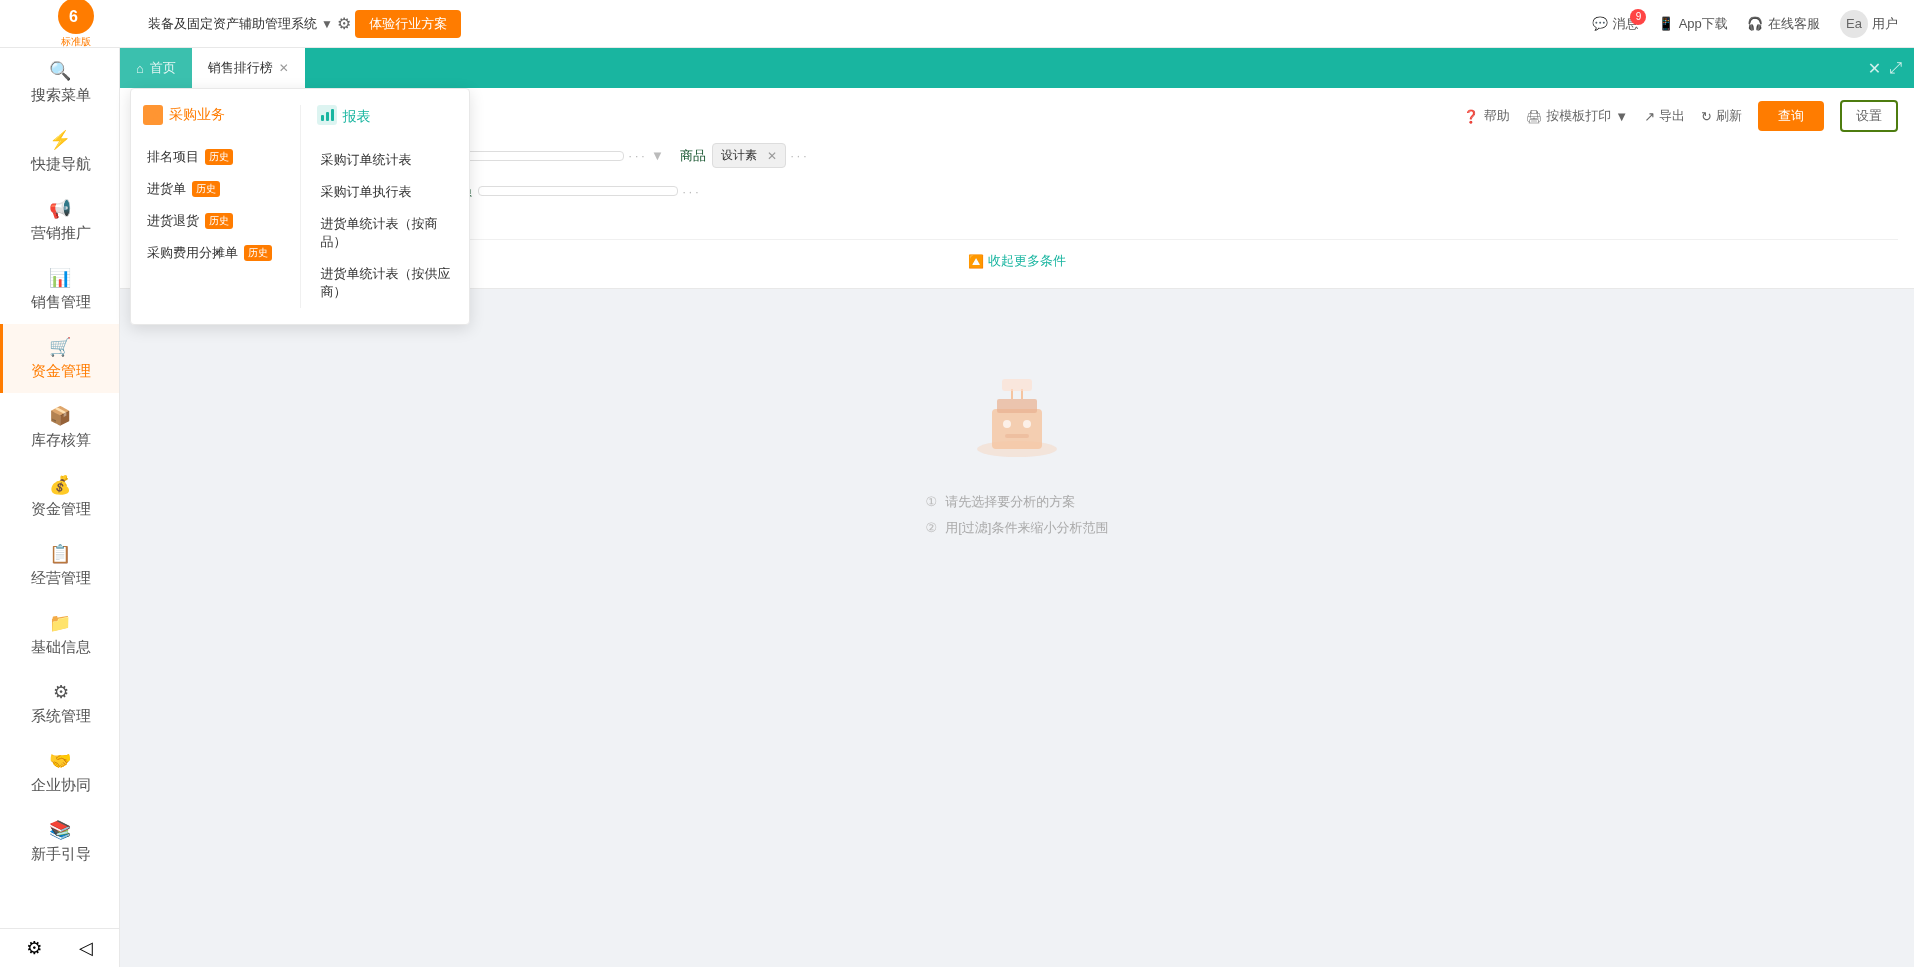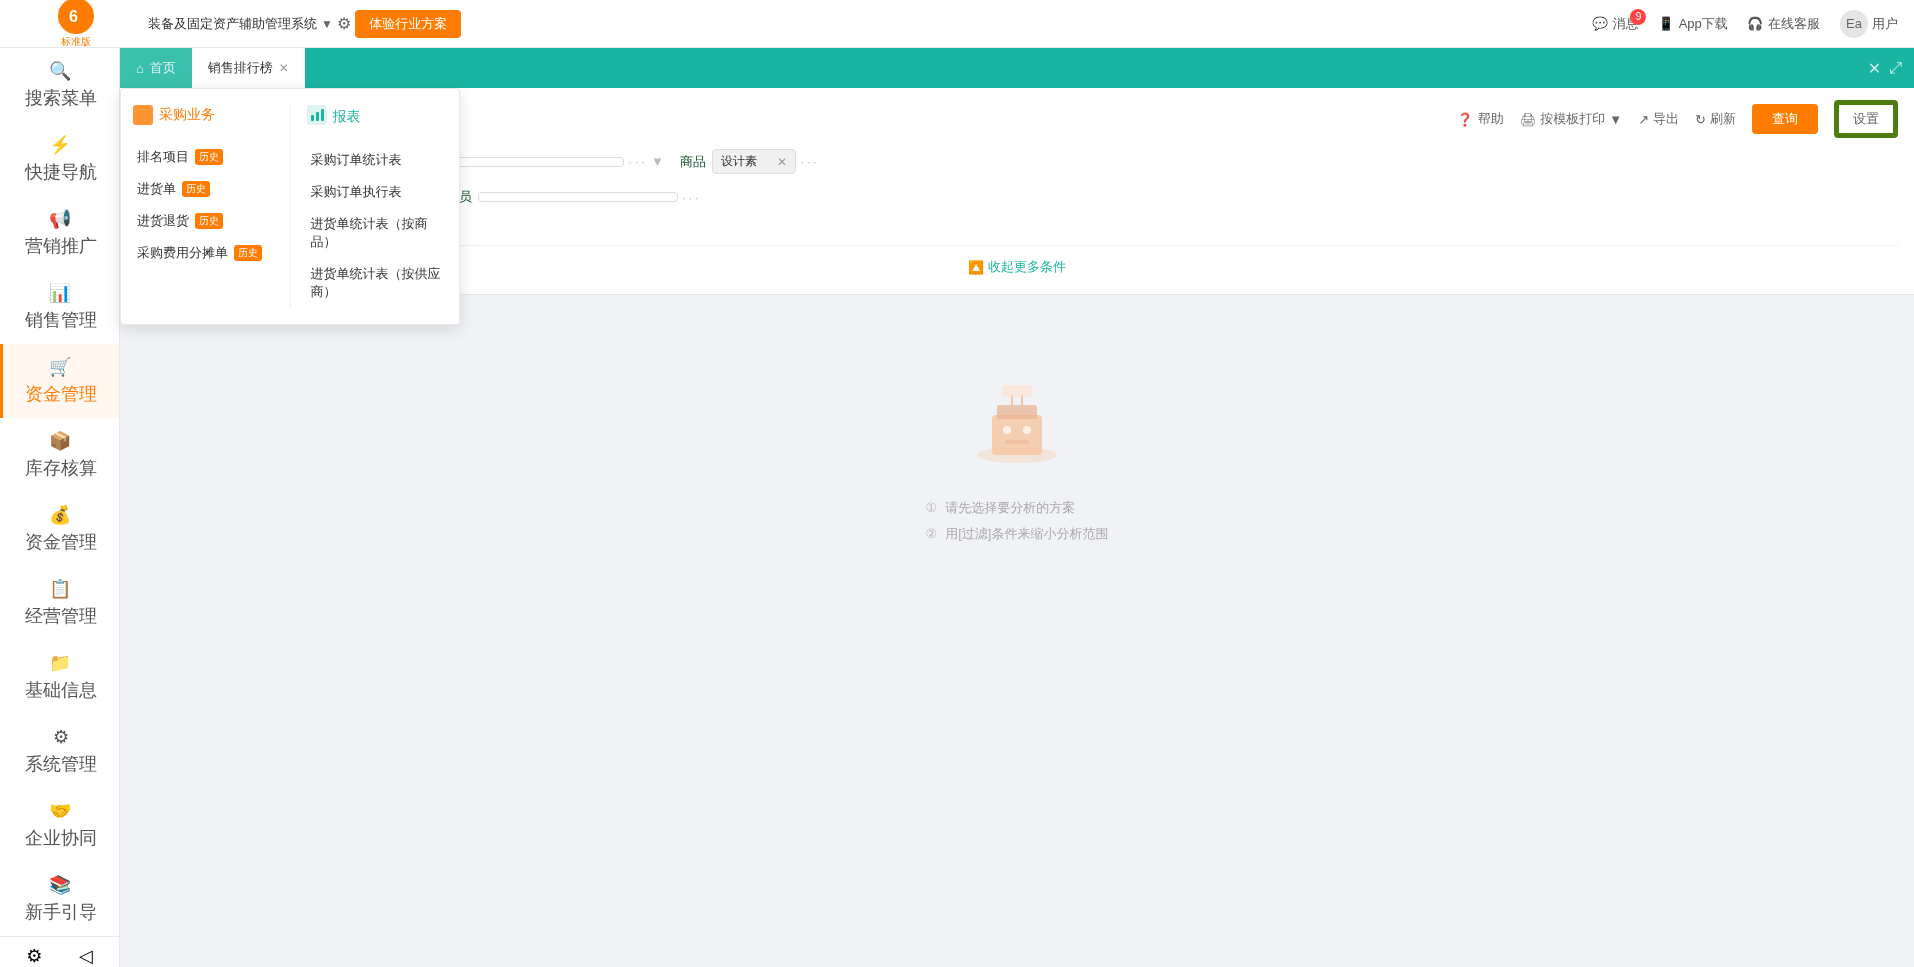--- a/index.html
+++ b/index.html
@@ -132,21 +132,21 @@
       color: #555;
       font-size: 12px;
       border-left: 3px solid transparent;
       transition: all 0.2s;
     }
     .sidebar-item.active { background: #fff7f0; color: #ff7c00; border-left-color: #ff7c00; }
     .sidebar-icon {
       font-size: 18px;
       margin-bottom: 4px;
     }
-    .sidebar-label { font-size: 18px; }
+    .sidebar-label { font-size: 15px; }
     .sidebar-bottom {
       margin-top: auto;
       border-top: 1px solid #e8e8e8;
       display: flex;
       padding: 8px;
       justify-content: space-around;
     }
 
     
     .main {
@@ -224,21 +224,21 @@
       color: white;
       border: none;
       padding: 6px 20px;
       border-radius: 4px;
       cursor: pointer;
       font-size: 13px;
     }
     .btn-set {
       background: #fff;
       color: #666;
-      border: 5px solid #4d7c0f;
+      border: 2px solid #4d7c0f;
       padding: 5px 14px;
       border-radius: 4px;
       cursor: pointer;
       font-size: 13px;
     }
     .filter-row {
       display: flex;
       align-items: center;
       gap: 16px;
       margin-bottom: 8px;
@@ -261,21 +261,21 @@
       min-width: 160px;
     }
     .filter-tag {
       background: #f0f0f0;
       border: 1px solid #ddd;
       border-radius: 4px;
       padding: 3px 8px;
       font-size: 12px;
       display: flex;
       align-items: center;
-      gap: 20px;
+      gap: 10px;
       text-align: right;
     }
     .filter-tag-close { cursor: pointer; color: #999; }
     .filter-dots { color: #bbb; cursor: pointer; letter-spacing: 2px; }
     .collapse-btn {
       display: flex;
       align-items: center;
       gap: 4px;
       color: #19b5a0;
       font-size: 13px;
@@ -302,21 +302,21 @@
       font-size: 13px;
       line-height: 2;
       list-style: none;
     }
     .empty-text li { display: flex; align-items: center; gap: 8px; }
     .empty-text li::before { content: '①'; color: #bbb; }
     .empty-text li:last-child::before { content: '②'; }
     .dropdown-menu {
       position: fixed;
       top: 88px;
-      left: 120px;
+      left: 130px;
       width: 340px;
       background: #fff;
       border: 1px solid #e8e8e8;
       border-radius: 4px;
       box-shadow: 0 4px 16px rgba(0,0,0,0.12);
       z-index: 300;
       display: flex;
       padding: 16px 0;
     }
     .dropdown-col {

